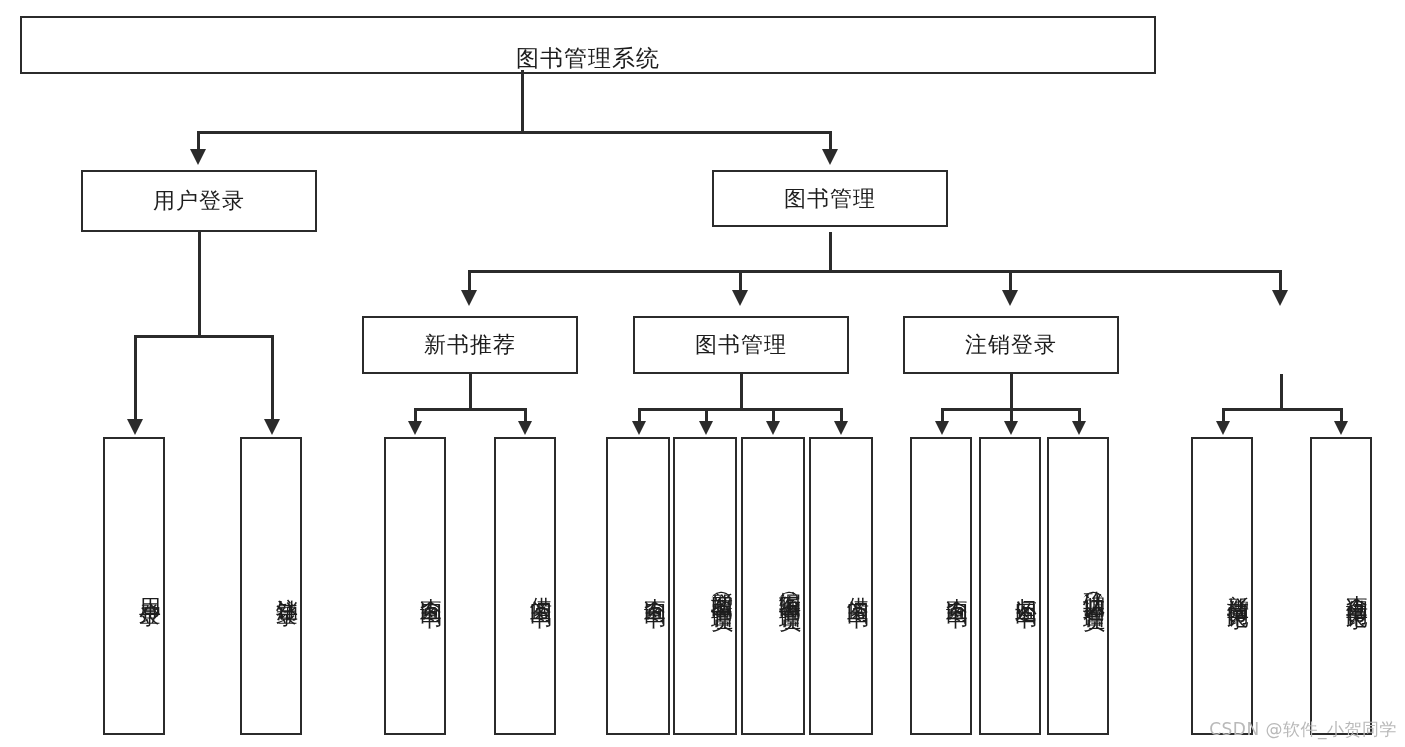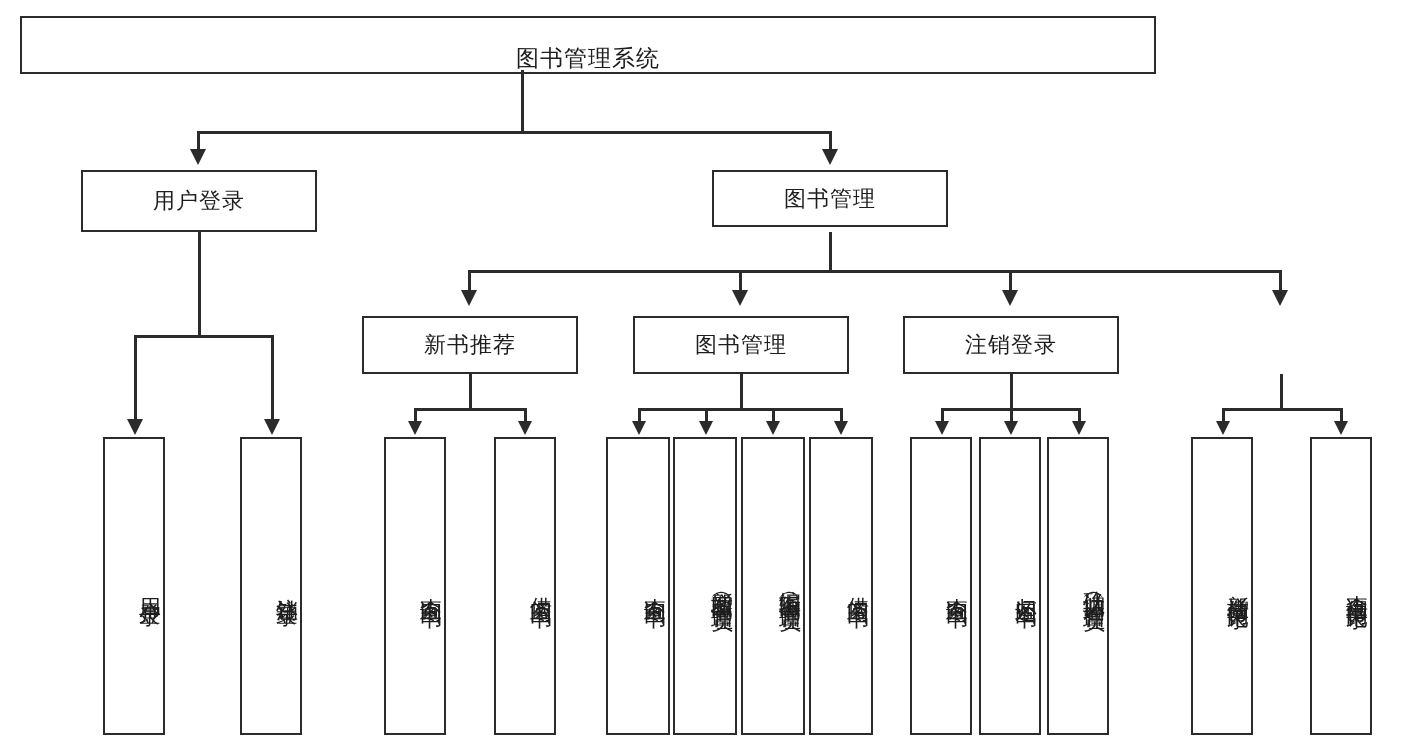--- a/index.html
+++ b/index.html
@@ -212,14 +212,15 @@
     <span class="vlabel">确认归还（管理员）</span>
   </div>
 
   <div class="node node-v" style="left:1191px; top:437px; width:62px; height:298px;">
     <span class="vlabel">新增借阅记录</span>
   </div>
   <div class="node node-v" style="left:1310px; top:437px; width:62px; height:298px;">
     <span class="vlabel">查询借阅记录</span>
   </div>
 
+  <div id="watermark">CSDN @软件_小贺同学</div>
 
 </div>
 
 </body></html>

